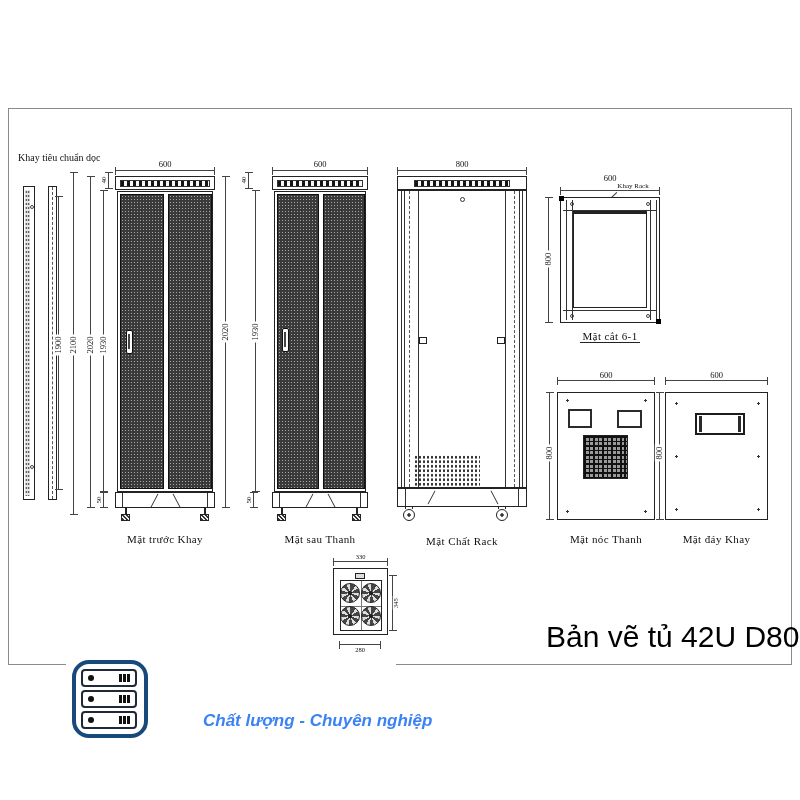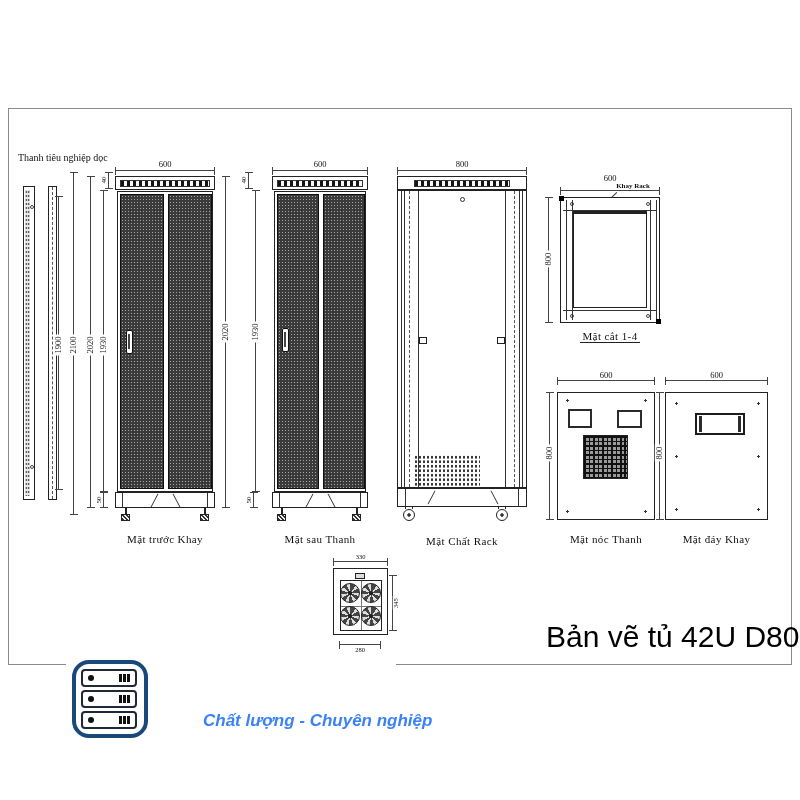--- a/index.html
+++ b/index.html
@@ -102,21 +102,21 @@
   .tagline{position:absolute;left:203px;top:711px;font-family:"Liberation Sans",sans-serif;
            font-size:17px;font-weight:bold;font-style:italic;color:#3b82f6;white-space:nowrap;}
 </style>
 </head>
 <body>
 
 <div class="page">
 
   <div class="frame"></div>
 
-  <div class="note" style="left:18px;top:152px;">Thanh tiêu nghiệp dọc</div>
+  <div class="note" style="left:18px;top:152px;">Khay tiêu chuẩn dọc</div>
 
   <div class="bar" style="left:23px;top:186px;width:12px;height:314px;">
     <div class="barstrip" style="left:1px;top:3px;width:5px;height:306px;"></div>
     <div class="barhole" style="left:6px;top:18px;"></div>
     <div class="barhole" style="left:6px;top:278px;"></div>
   </div>
   <div class="bar" style="left:48px;top:186px;width:9px;height:314px;">
     <div class="vdash" style="left:3px;"></div>
   </div>
 
@@ -212,39 +212,39 @@
     <div class="diag" style="left:96px;top:1px;transform:rotate(-28deg);"></div>
   </div>
   <div class="fork" style="left:405px;top:506px;"></div>
   <div class="wheel" style="left:403px;top:509px;"></div>
   <div class="fork" style="left:498px;top:506px;"></div>
   <div class="wheel" style="left:496px;top:509px;"></div>
   <div class="viewlabel" style="left:397px;top:535px;width:130px;">Mặt Chất Rack</div>
 
   <div class="hlabel" style="left:560px;top:174px;width:100px;">600</div>
   <div class="hdim" style="left:560px;top:190px;width:100px;"></div>
-  <div class="hlabel small" style="left:608px;top:183px;width:50px;font-weight:bold;">Khay Rack</div>
+  <div class="hlabel small" style="left:608px;top:183px;width:50px;">Khay Rack</div>
   <div class="leader" style="left:596px;top:212px;width:29px;transform:rotate(-44deg);"></div>
   <div class="vdim" style="left:548px;top:197px;height:126px;"></div>
   <div class="rlabel" style="left:548px;top:259px;">800</div>
   <div class="secbox" style="left:560px;top:197px;width:100px;height:126px;">
     <div class="secline" style="top:12px;"></div>
     <div class="secline" style="top:112px;"></div>
     <div class="holecircle" style="left:9px;top:4px;"></div>
     <div class="holecircle" style="left:85px;top:4px;"></div>
     <div class="holecircle" style="left:9px;top:116px;"></div>
     <div class="holecircle" style="left:85px;top:116px;"></div>
     <div class="post" style="left:5px;top:2px;height:120px;"></div>
     <div class="post" style="left:89px;top:2px;height:120px;"></div>
     <div class="tray" style="left:12px;top:13px;width:74px;height:97px;"></div>
     <div class="blacksq" style="left:-2px;top:-2px;"></div>
     <div class="blacksq" style="left:95px;top:121px;"></div>
   </div>
   <div class="viewlabel" style="left:560px;top:330px;width:100px;">
-    <span style="border-bottom:1px solid #222;padding:0 2px;">Mặt cắt 1-4</span>
+    <span style="border-bottom:1px solid #222;padding:0 2px;">Mặt cắt 6-1</span>
   </div>
 
   <div class="hdim" style="left:557px;top:380px;width:98px;"></div>
   <div class="hlabel" style="left:557px;top:371px;width:98px;">600</div>
   <div class="vdim" style="left:549px;top:392px;height:128px;"></div>
   <div class="rlabel" style="left:549px;top:453px;">800</div>
   <div class="panel" style="left:557px;top:392px;width:98px;height:128px;">
     <div class="cutout" style="left:10px;top:16px;width:24px;height:19px;"></div>
     <div class="cutout" style="left:59px;top:17px;width:25px;height:18px;"></div>
     <div class="grille" style="left:25px;top:42px;width:45px;height:44px;"></div>

